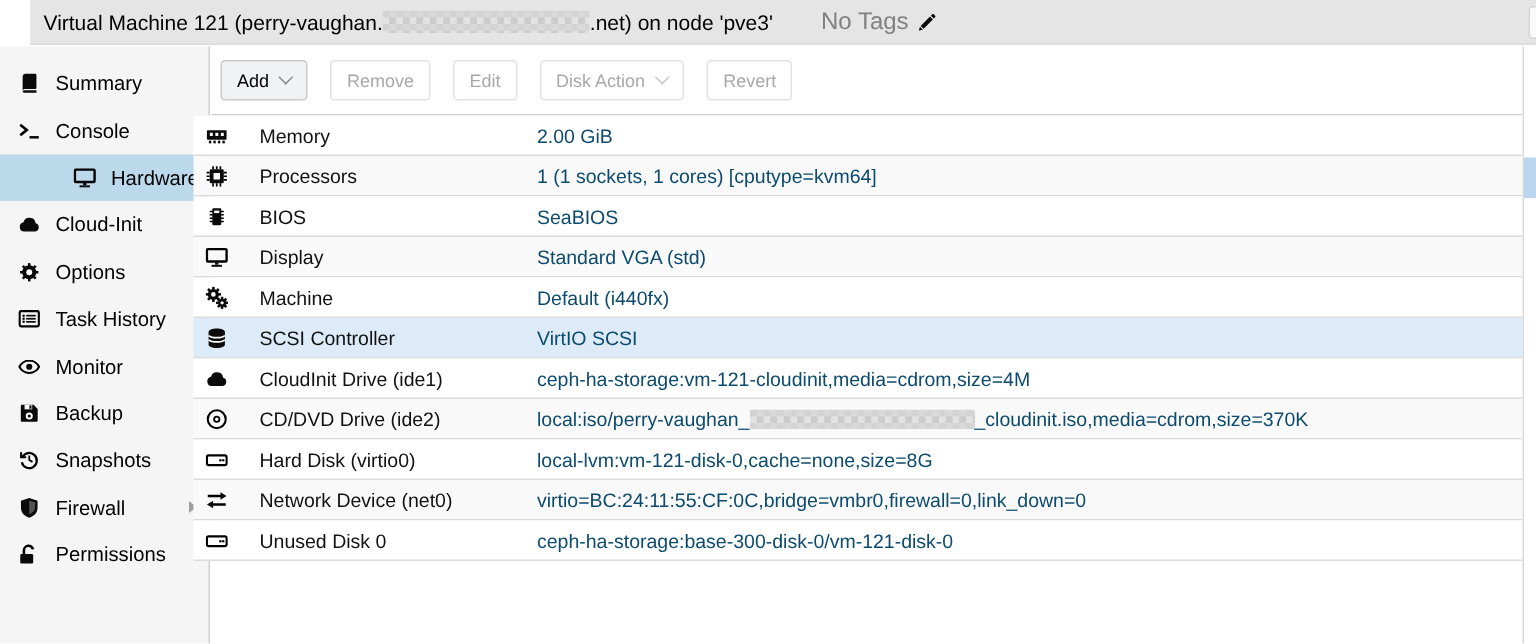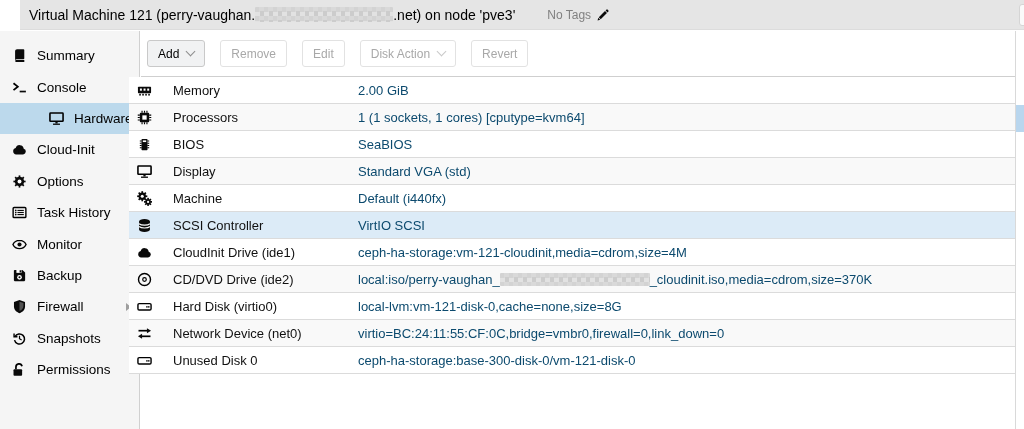--- a/index.html
+++ b/index.html
@@ -11,21 +11,21 @@
   }
   svg{display:block}
   .icon{display:inline-flex;align-items:center;justify-content:center;flex:0 0 auto}
 
   
   .header{
     position:absolute;left:0;top:0;width:1024px;height:30px;background:#e5e5e5;
     border-bottom:1px solid #dcdcdc;display:flex;align-items:center;padding-left:9px;box-sizing:border-box;margin-left:20px;
   }
   .header-title{font-size:14px;color:#000;display:inline-flex;align-items:center;white-space:pre;}
-  .tags-label{color:#808080;font-size:12px;margin-left:32px;}
+  .tags-label{color:#808080;font-size:16px;margin-left:32px;}
   .pencil{margin-left:5px;cursor:pointer}
   .play-btn{
     position:absolute;right:-3px;top:4px;width:28px;height:22px;
     background:#fafafa;border:1px solid #d5d5d5;border-radius:3px;
     display:flex;align-items:center;justify-content:center;padding:0;cursor:pointer;
   }
   .redacted{
     display:inline-block;height:15px;vertical-align:-3px;border-radius:1px;
     background-image:conic-gradient(#d9d9d9 90deg,#cccccc 90deg 180deg,#e2e2e2 180deg 270deg,#d3d3d3 270deg);
     background-size:9px 9px;
@@ -185,36 +185,36 @@
           <rect x="8.1" y="2.4" width="1.5" height="2.4"></rect>
           <circle cx="8" cy="9.9" r="2.5" fill="#fff"></circle>
           <circle cx="8" cy="9.9" r="1.1"></circle>
         </svg>
       </span>
       <span>Backup</span>
     </div>
     <div class="side-item">
       <span class="icon">
         <svg width="15" height="15" viewBox="0 0 16 16" fill="#0a0a0a" xmlns="http://www.w3.org/2000/svg">
-          <path d="M8 1.1l5.9 2v4.7c0 3.9-2.5 6.2-5.9 7.3-3.4-1.1-5.9-3.4-5.9-7.3V3.1z"></path>
-          <path d="M8 2.9v9.7c2.5-.9 4.2-2.6 4.2-5.5V4.3z" fill="#fff" opacity="0.3"></path>
-        </svg>
-      </span>
-      <span>Firewall</span>
-      <span class="subarrow"></span>
-    </div>
-    <div class="side-item">
-      <span class="icon">
-        <svg width="15" height="15" viewBox="0 0 16 16" fill="#0a0a0a" xmlns="http://www.w3.org/2000/svg">
           <path d="M2.2 2.6v3.6h3.6" fill="none" stroke="#000" stroke-width="1.5"></path>
           <path d="M3.2 6A5.4 5.4 0 1 1 2.7 9.8" fill="none" stroke="#000" stroke-width="1.6"></path>
           <path d="M8 5v3.2l2.3 1.3" fill="none" stroke="#000" stroke-width="1.3"></path>
         </svg>
       </span>
       <span>Snapshots</span>
+    </div>
+    <div class="side-item">
+      <span class="icon">
+        <svg width="15" height="15" viewBox="0 0 16 16" fill="#0a0a0a" xmlns="http://www.w3.org/2000/svg">
+          <path d="M8 1.1l5.9 2v4.7c0 3.9-2.5 6.2-5.9 7.3-3.4-1.1-5.9-3.4-5.9-7.3V3.1z"></path>
+          <path d="M8 2.9v9.7c2.5-.9 4.2-2.6 4.2-5.5V4.3z" fill="#fff" opacity="0.3"></path>
+        </svg>
+      </span>
+      <span>Firewall</span>
+      <span class="subarrow"></span>
     </div>
     <div class="side-item">
       <span class="icon">
         <svg width="15" height="15" viewBox="0 0 16 16" fill="#0a0a0a" xmlns="http://www.w3.org/2000/svg">
           <rect x="1.6" y="7.8" width="9.2" height="6.8" rx="1"></rect>
           <path d="M4.2 7.8V5.4a3.3 3.3 0 0 1 6.5-.9" fill="none" stroke="#000" stroke-width="1.8"></path>
         </svg>
       </span>
       <span>Permissions</span>
     </div>

